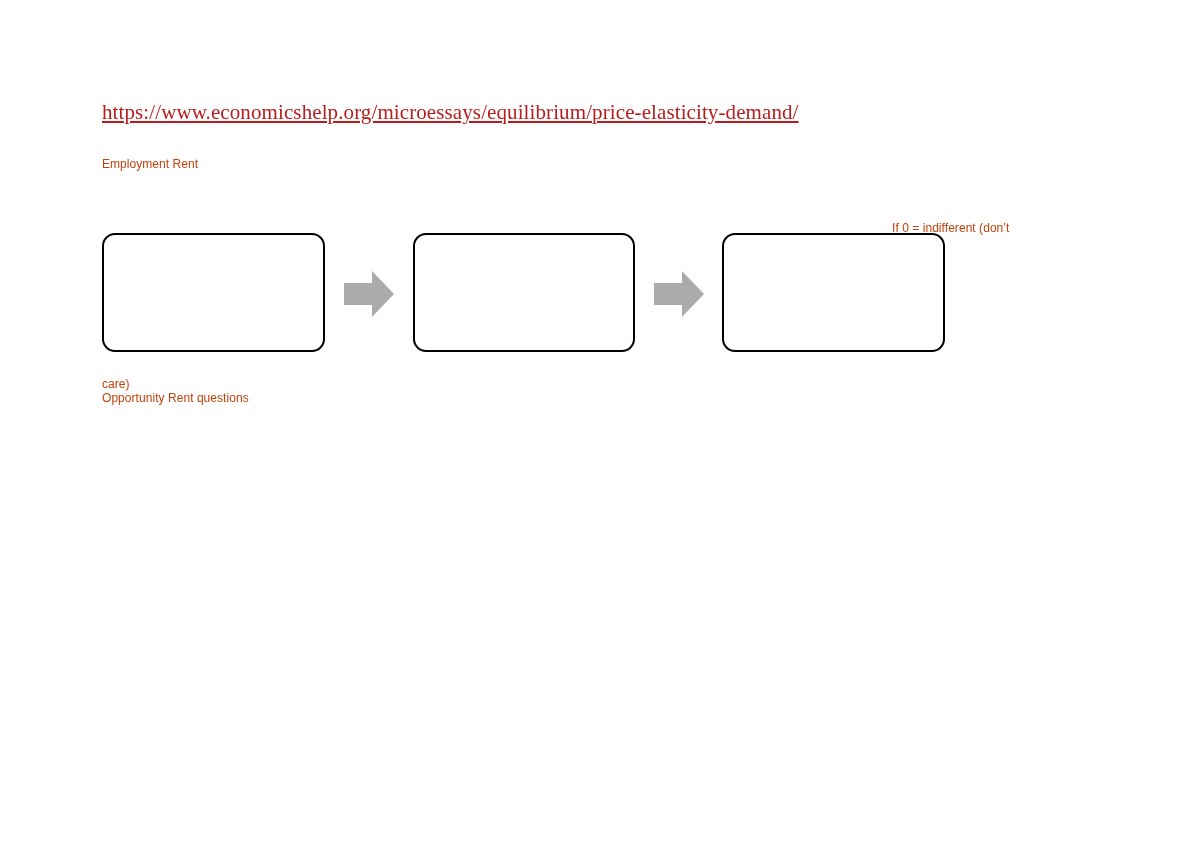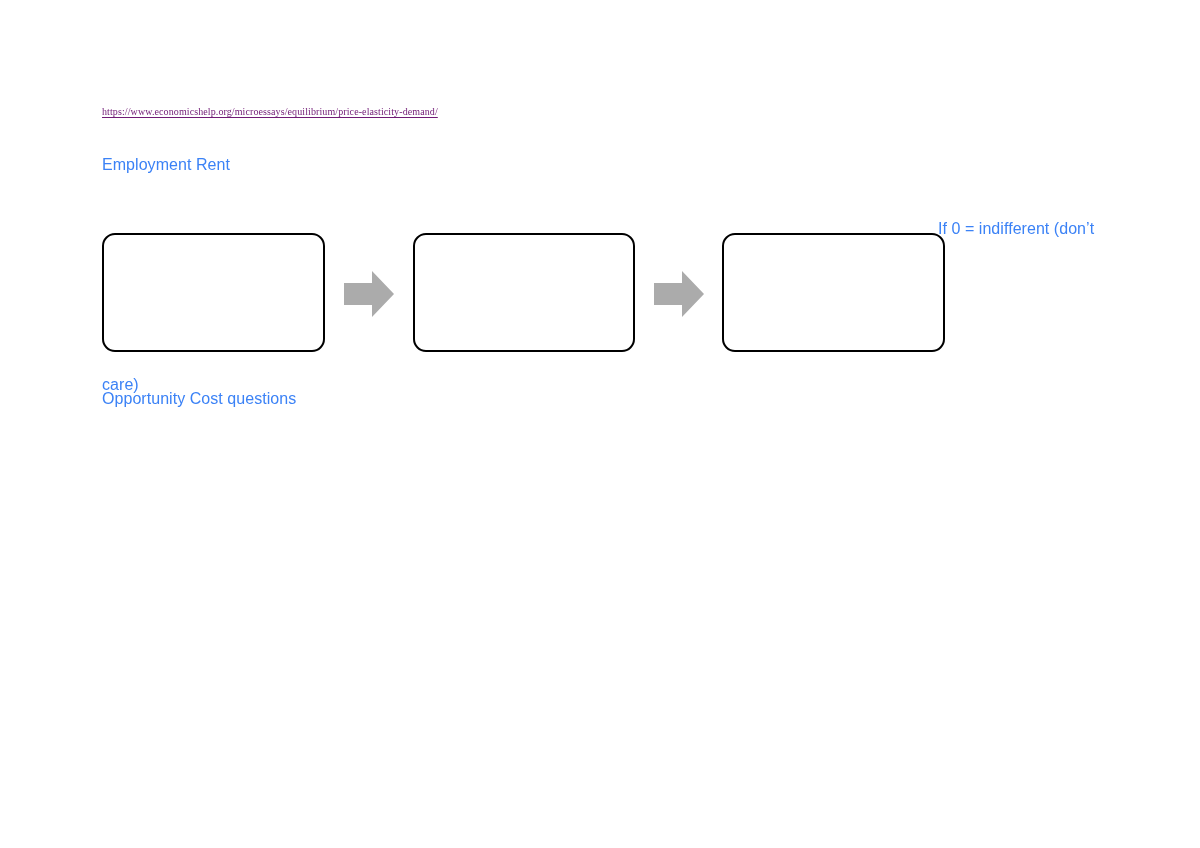--- a/index.html
+++ b/index.html
@@ -22,44 +22,44 @@
     inset: 0;
     background: #ffffff;
   }
 
   
   .doc-link {
     position: absolute;
     left: 102px;
     top: 102px;
     font-family: "Liberation Serif", "DejaVu Serif", serif;
-    font-size: 10px;
+    font-size: 21px;
     line-height: 20px;
-    color: #701a75;
+    color: #b91c1c;
     text-decoration: underline;
     text-underline-offset: 2px;
     letter-spacing: 0.1px;
     white-space: nowrap;
     cursor: pointer;
   }
 
   
   .doc-text {
     position: absolute;
     font-family: "Liberation Sans", "DejaVu Sans", sans-serif;
-    font-size: 16px;
+    font-size: 12px;
     line-height: 17px;
-    color: #3b82f6;
+    color: #c2410c;
     white-space: nowrap;
     letter-spacing: 0.05px;
   }
   #heading-employment-rent { left: 102px; top: 156px; }
   #text-care              { left: 102px; top: 359px; margin-top: 17px; }
   #heading-opportunity    { left: 102px; top: 390px; }
-  #note-indifferent       { left: 938px; top: 220px; }
+  #note-indifferent       { left: 892px; top: 220px; }
 
   
   .flow-box {
     position: absolute;
     top: 233px;
     height: 119px;
     box-sizing: border-box;
     background: #ffffff;
     border: 2.4px solid #000000;
     border-radius: 13px;
@@ -103,15 +103,15 @@
       <polygon points="0,12 28,12 28,0 50,23 28,46 28,34 0,34" fill="#ababab"></polygon>
     </svg>
   </div>
 
   <div class="flow-box" id="flow-box-3"></div>
 
   <div class="doc-text" id="note-indifferent">If 0 = indifferent (don’t</div>
 
   <div class="doc-text" id="text-care">care)</div>
 
-  <div class="doc-text" id="heading-opportunity">Opportunity Cost questions</div>
+  <div class="doc-text" id="heading-opportunity">Opportunity Rent questions</div>
 
 </div>
 
 </body></html>

